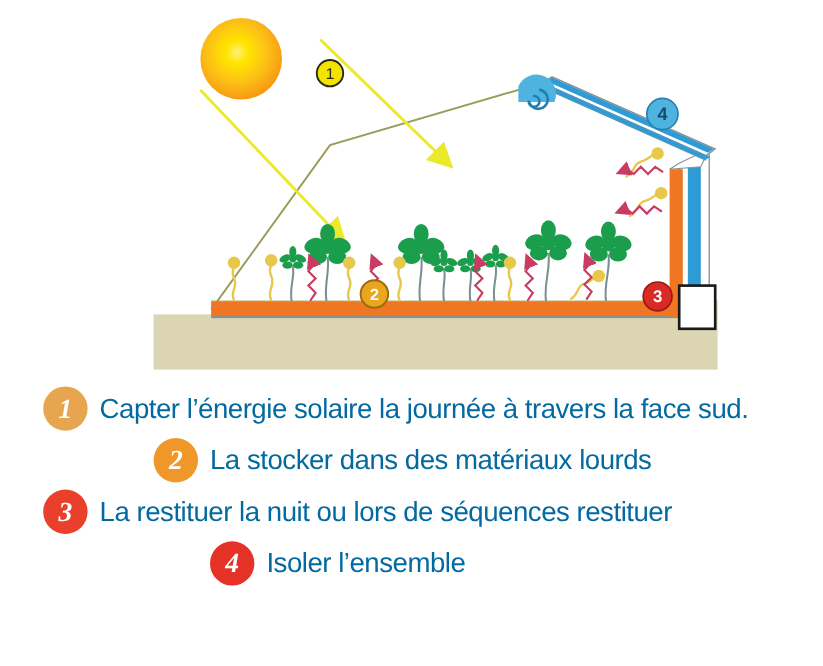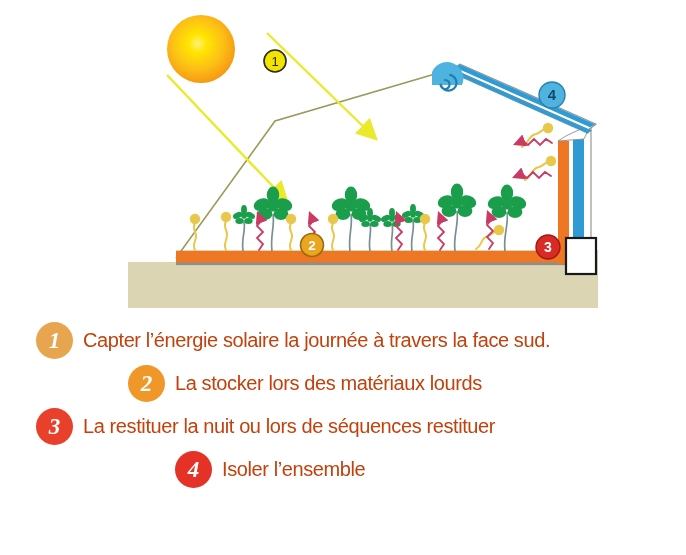--- a/index.html
+++ b/index.html
@@ -34,22 +34,22 @@
     display:flex;align-items:center;justify-content:center;
     color:#ffffff;
     font-family:"Liberation Serif", serif;
     font-style:italic;font-weight:700;font-size:23px;
     flex:0 0 auto;
     line-height:1;
     box-shadow:inset 0 0 0 0 rgba(0,0,0,0);
   }
   .ltext{
     font-family:"Liberation Sans", sans-serif;
-    font-size:20px;
-    color:#c2410c;
+    font-size:23px;
+    color:#0369a1;
     letter-spacing:-0.4px;
     white-space:nowrap;
     font-weight:400;
   }
 </style>
 </head>
 <body>
 
 <div id="stage">
 
@@ -236,21 +236,21 @@
 
   <div id="legend">
 
     <div class="legend-row r1">
       <div class="lnum" style="background:#e8a54f">1</div>
       <div class="ltext">Capter l’énergie solaire la journée à travers la face sud.</div>
     </div>
 
     <div class="legend-row r2">
       <div class="lnum" style="background:#ef9829">2</div>
-      <div class="ltext">La stocker lors des matériaux lourds</div>
+      <div class="ltext">La stocker dans des matériaux lourds</div>
     </div>
 
     <div class="legend-row r3">
       <div class="lnum" style="background:#e8402a">3</div>
       <div class="ltext">La restituer la nuit ou lors de séquences restituer</div>
     </div>
 
     <div class="legend-row r4">
       <div class="lnum" style="background:#e53226">4</div>
       <div class="ltext">Isoler l’ensemble</div>

